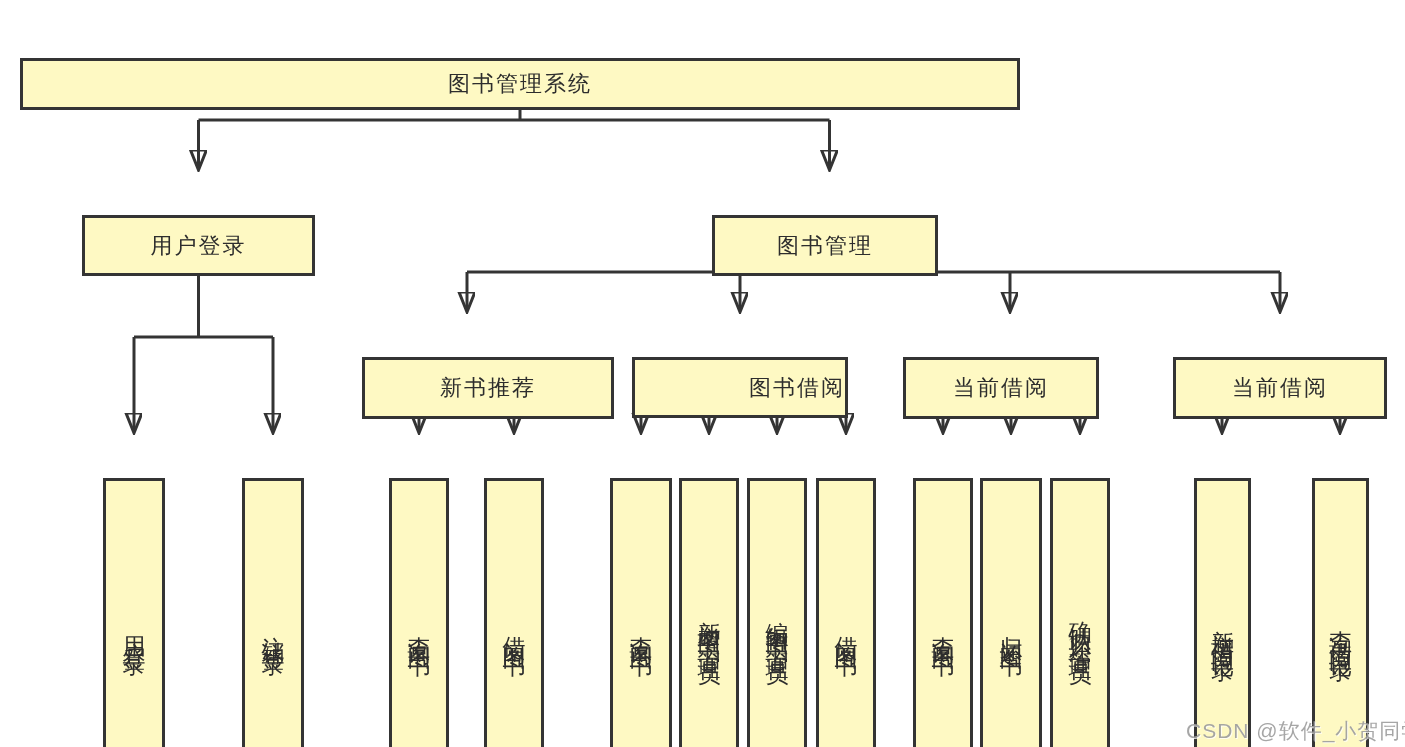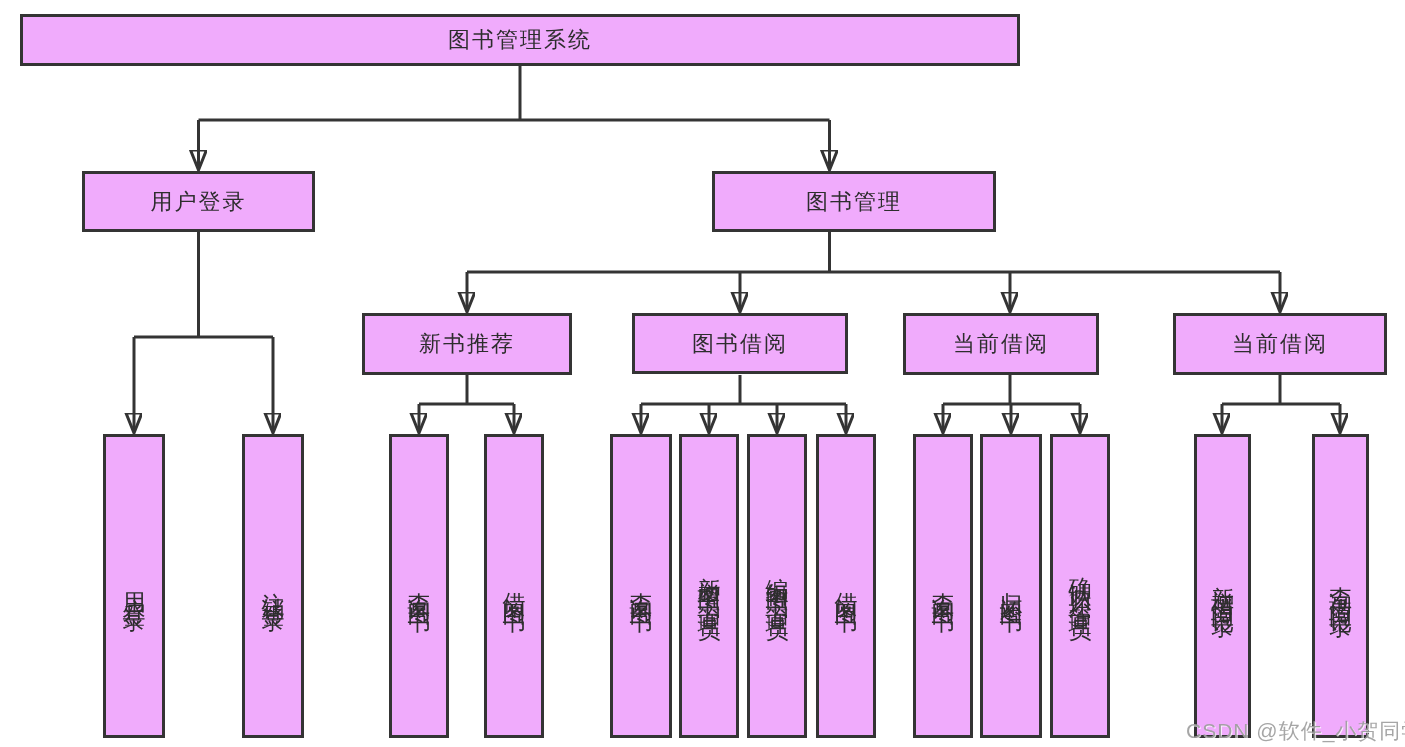--- a/index.html
+++ b/index.html
@@ -9,41 +9,42 @@
     background:var(--bg,#fff);
     overflow:hidden;
     font-family:"Liberation Sans",sans-serif;
   }
   #wires{position:absolute;left:0;top:0;width:1405px;height:747px;z-index:1;}
   #wires path{stroke:var(--line,#343434);stroke-width:3;fill:none;}
   .node{
     position:absolute;
     box-sizing:border-box;
     border:3px solid var(--line,#343434);
-    background:#f0abfc;
+    background:#fef9c3;
     display:flex;align-items:center;justify-content:center;
     color:var(--ink,#2d2d2d);
     z-index:2;
+    margin-top:44px;
   }
   .node .lbl{
     font-size:22px;letter-spacing:2px;white-space:nowrap;
   }
   .leaf .lbl{
     writing-mode:vertical-rl;
     font-size:23px;letter-spacing:6px;line-height:1;
     white-space:nowrap;
   }
   
   #root-box{left:20px;top:14px;width:1000px;height:52px;}
   
   #n-user-login{left:82px;top:171px;width:233px;height:61px;}
-  #n-book-mgmt{left:712px;top:171px;width:284px;height:61px;}
+  #n-book-mgmt{left:712px;top:171px;width:226px;height:61px;}
   
-  #n-new-book{left:362px;top:313px;width:210px;height:62px;}
-  #n-borrow{left:632px;top:313px;width:216px;height:61px;}
+  #n-new-book{left:362px;top:313px;width:252px;height:62px;}
+  #n-borrow{left:632px;top:313px;width:216px;height:61px;justify-content:flex-end;}
   #n-current{left:903px;top:313px;width:196px;height:62px;}
   #n-records{left:1173px;top:313px;width:214px;height:62px;}
   
   .leaf{top:434px;height:304px;}
   #l-ul-1{left:103px;width:62px;}
   #l-ul-2{left:242px;width:62px;}
   #l-nb-1{left:389px;width:60px;}
   #l-nb-2{left:484px;width:60px;}
   #l-bb-1{left:610px;width:62px;}
   #l-bb-2{left:679px;width:60px;}

